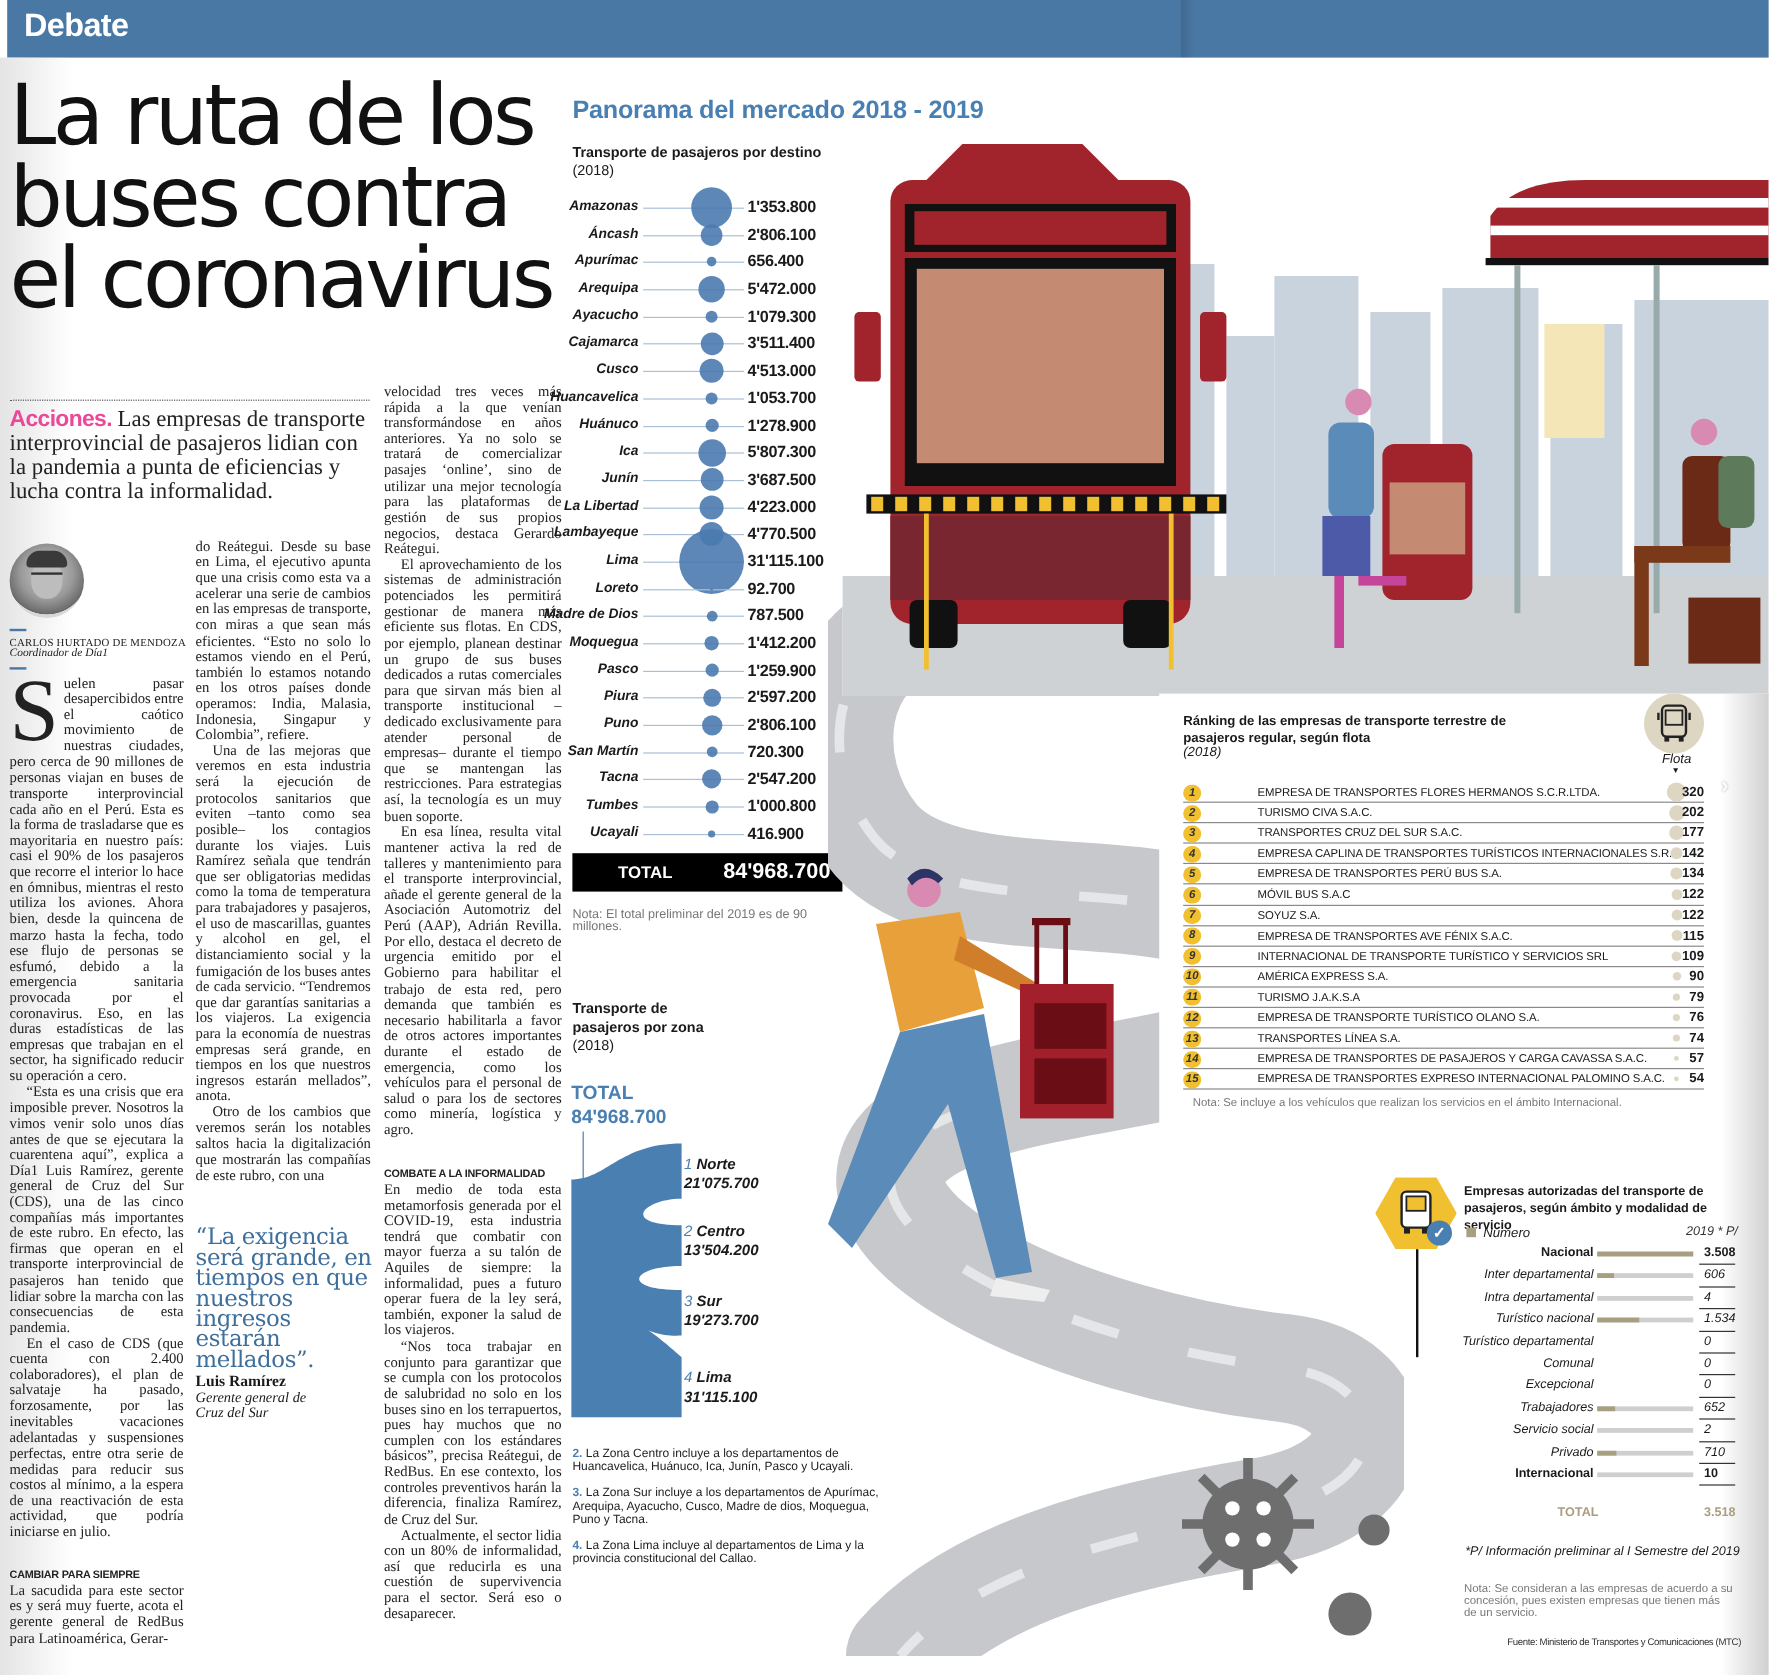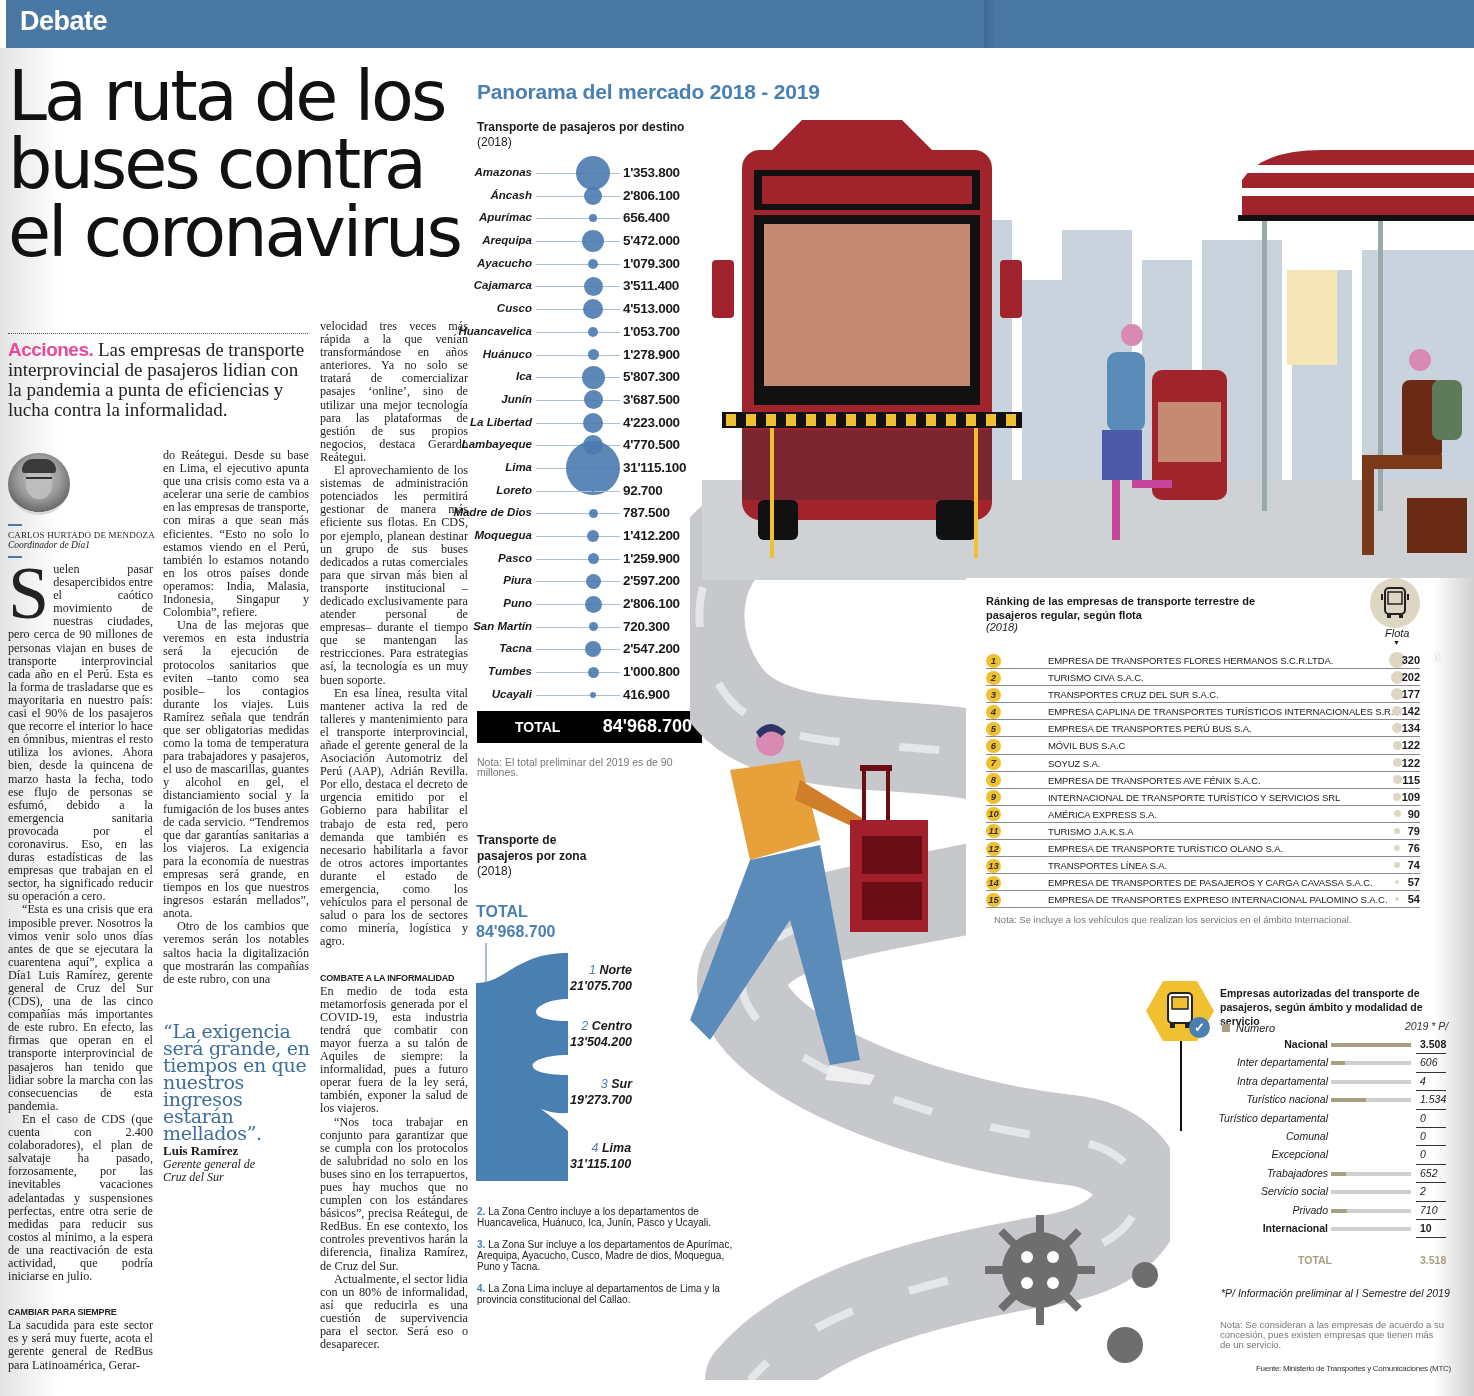--- a/index.html
+++ b/index.html
@@ -52,21 +52,21 @@
 
   .total-box { position: absolute; left: 477px; top: 711px; width: 225px; height: 32px; background: #000; color: #fff; font-weight: bold; }
   .total-box .lbl { position: absolute; left: 38px; top: 8px; font-size: 14px; }
   .total-box .num { position: absolute; right: 10px; top: 5px; font-size: 18px; }
   .dest-note { position: absolute; left: 477px; top: 757px; width: 230px; color: #777; font-size: 10.5px; line-height: 10px; }
 
   .zona-title { position: absolute; left: 477px; top: 832px; width: 120px; font-weight: bold; font-size: 12px; line-height: 16px; }
   .zona-sub { position: absolute; left: 477px; top: 864px; font-size: 12px; }
   .zona-total { position: absolute; left: 476px; top: 902px; color: #4a7fb1; font-weight: bold; font-size: 16px; line-height: 20px; }
   .zona-svg { position: absolute; left: 476px; top: 935px; }
-  .zona-lbl { position: absolute; left: 570px; font-weight: bold; font-style: italic; font-size: 12.5px; line-height: 16px; text-align: right; }
+  .zona-lbl { position: absolute; left: 570px; font-weight: bold; font-style: italic; font-size: 12.5px; line-height: 16px; }
   .zona-lbl .n { color: #4a7fb1; font-weight: normal; }
   .zona-notes { position: absolute; left: 477px; top: 1206px; width: 270px; font-size: 10px; line-height: 11px; color: #222; }
   .zona-notes p { margin-bottom: 11px; }
   .zona-notes .n { color: #4a7fb1; font-weight: bold; }
 
   .illustration { position: absolute; left: 702px; top: 120px; width: 772px; height: 460px; }
   .road-art { position: absolute; left: 690px; top: 480px; width: 480px; height: 900px; }
 
   .rank-panel { position: absolute; left: 966px; top: 578px; width: 508px; height: 360px; background: #fff; }
   .rank-title { position: absolute; left: 20px; top: 16px; font-weight: bold; font-size: 11px; line-height: 14px; width: 270px; }

